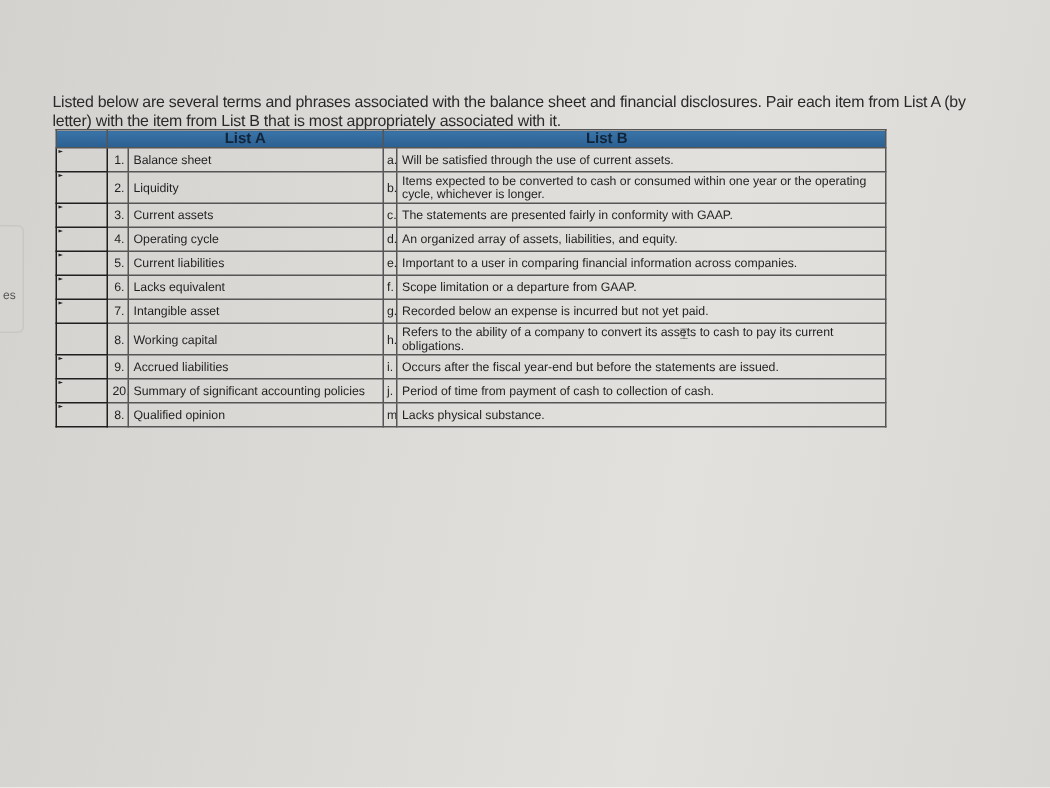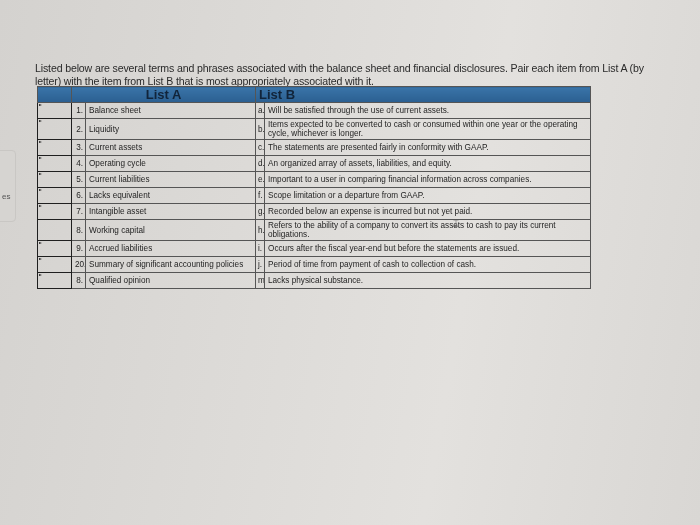--- a/index.html
+++ b/index.html
@@ -62,21 +62,21 @@
       vertical-align: middle;
       overflow: hidden;
       white-space: nowrap;
       color: #1f1f1f;
     }
     .grid th {
       background: linear-gradient(180deg, #3a74a8 0%, #2b5f91 100%);
       color: #11243a;
       font-weight: bold;
       height: 9px;
-      font-size: 13px;
+      font-size: 10px;
       padding: 0 3px;
     }
     .grid tr.tall td { height: 20px; }
     .grid td.answer {
       border: 1.5px solid #1f1f1f;
       position: relative;
       padding: 0;
     }
     .answer .mark {
       position: absolute;
@@ -125,21 +125,21 @@
     <col style="width:34px">
     <col style="width:14px">
     <col style="width:170px">
     <col style="width:9px">
     <col style="width:326px">
   </colgroup>
   <thead>
     <tr>
       <th></th>
       <th colspan="2" style="text-align:center">List A</th>
-      <th colspan="2" style="text-align:left;padding-right:40px">List B</th>
+      <th colspan="2" style="text-align:center;padding-right:40px">List B</th>
     </tr>
   </thead>
   <tbody>
     <tr>
       <td class="answer"><span class="mark"></span><input type="text" value="" style=""></td>
       <td class="num">1.</td>
       <td>Balance sheet</td>
       <td class="letter">a.</td>
       <td>Will be satisfied through the use of current assets.</td>
     </tr>

